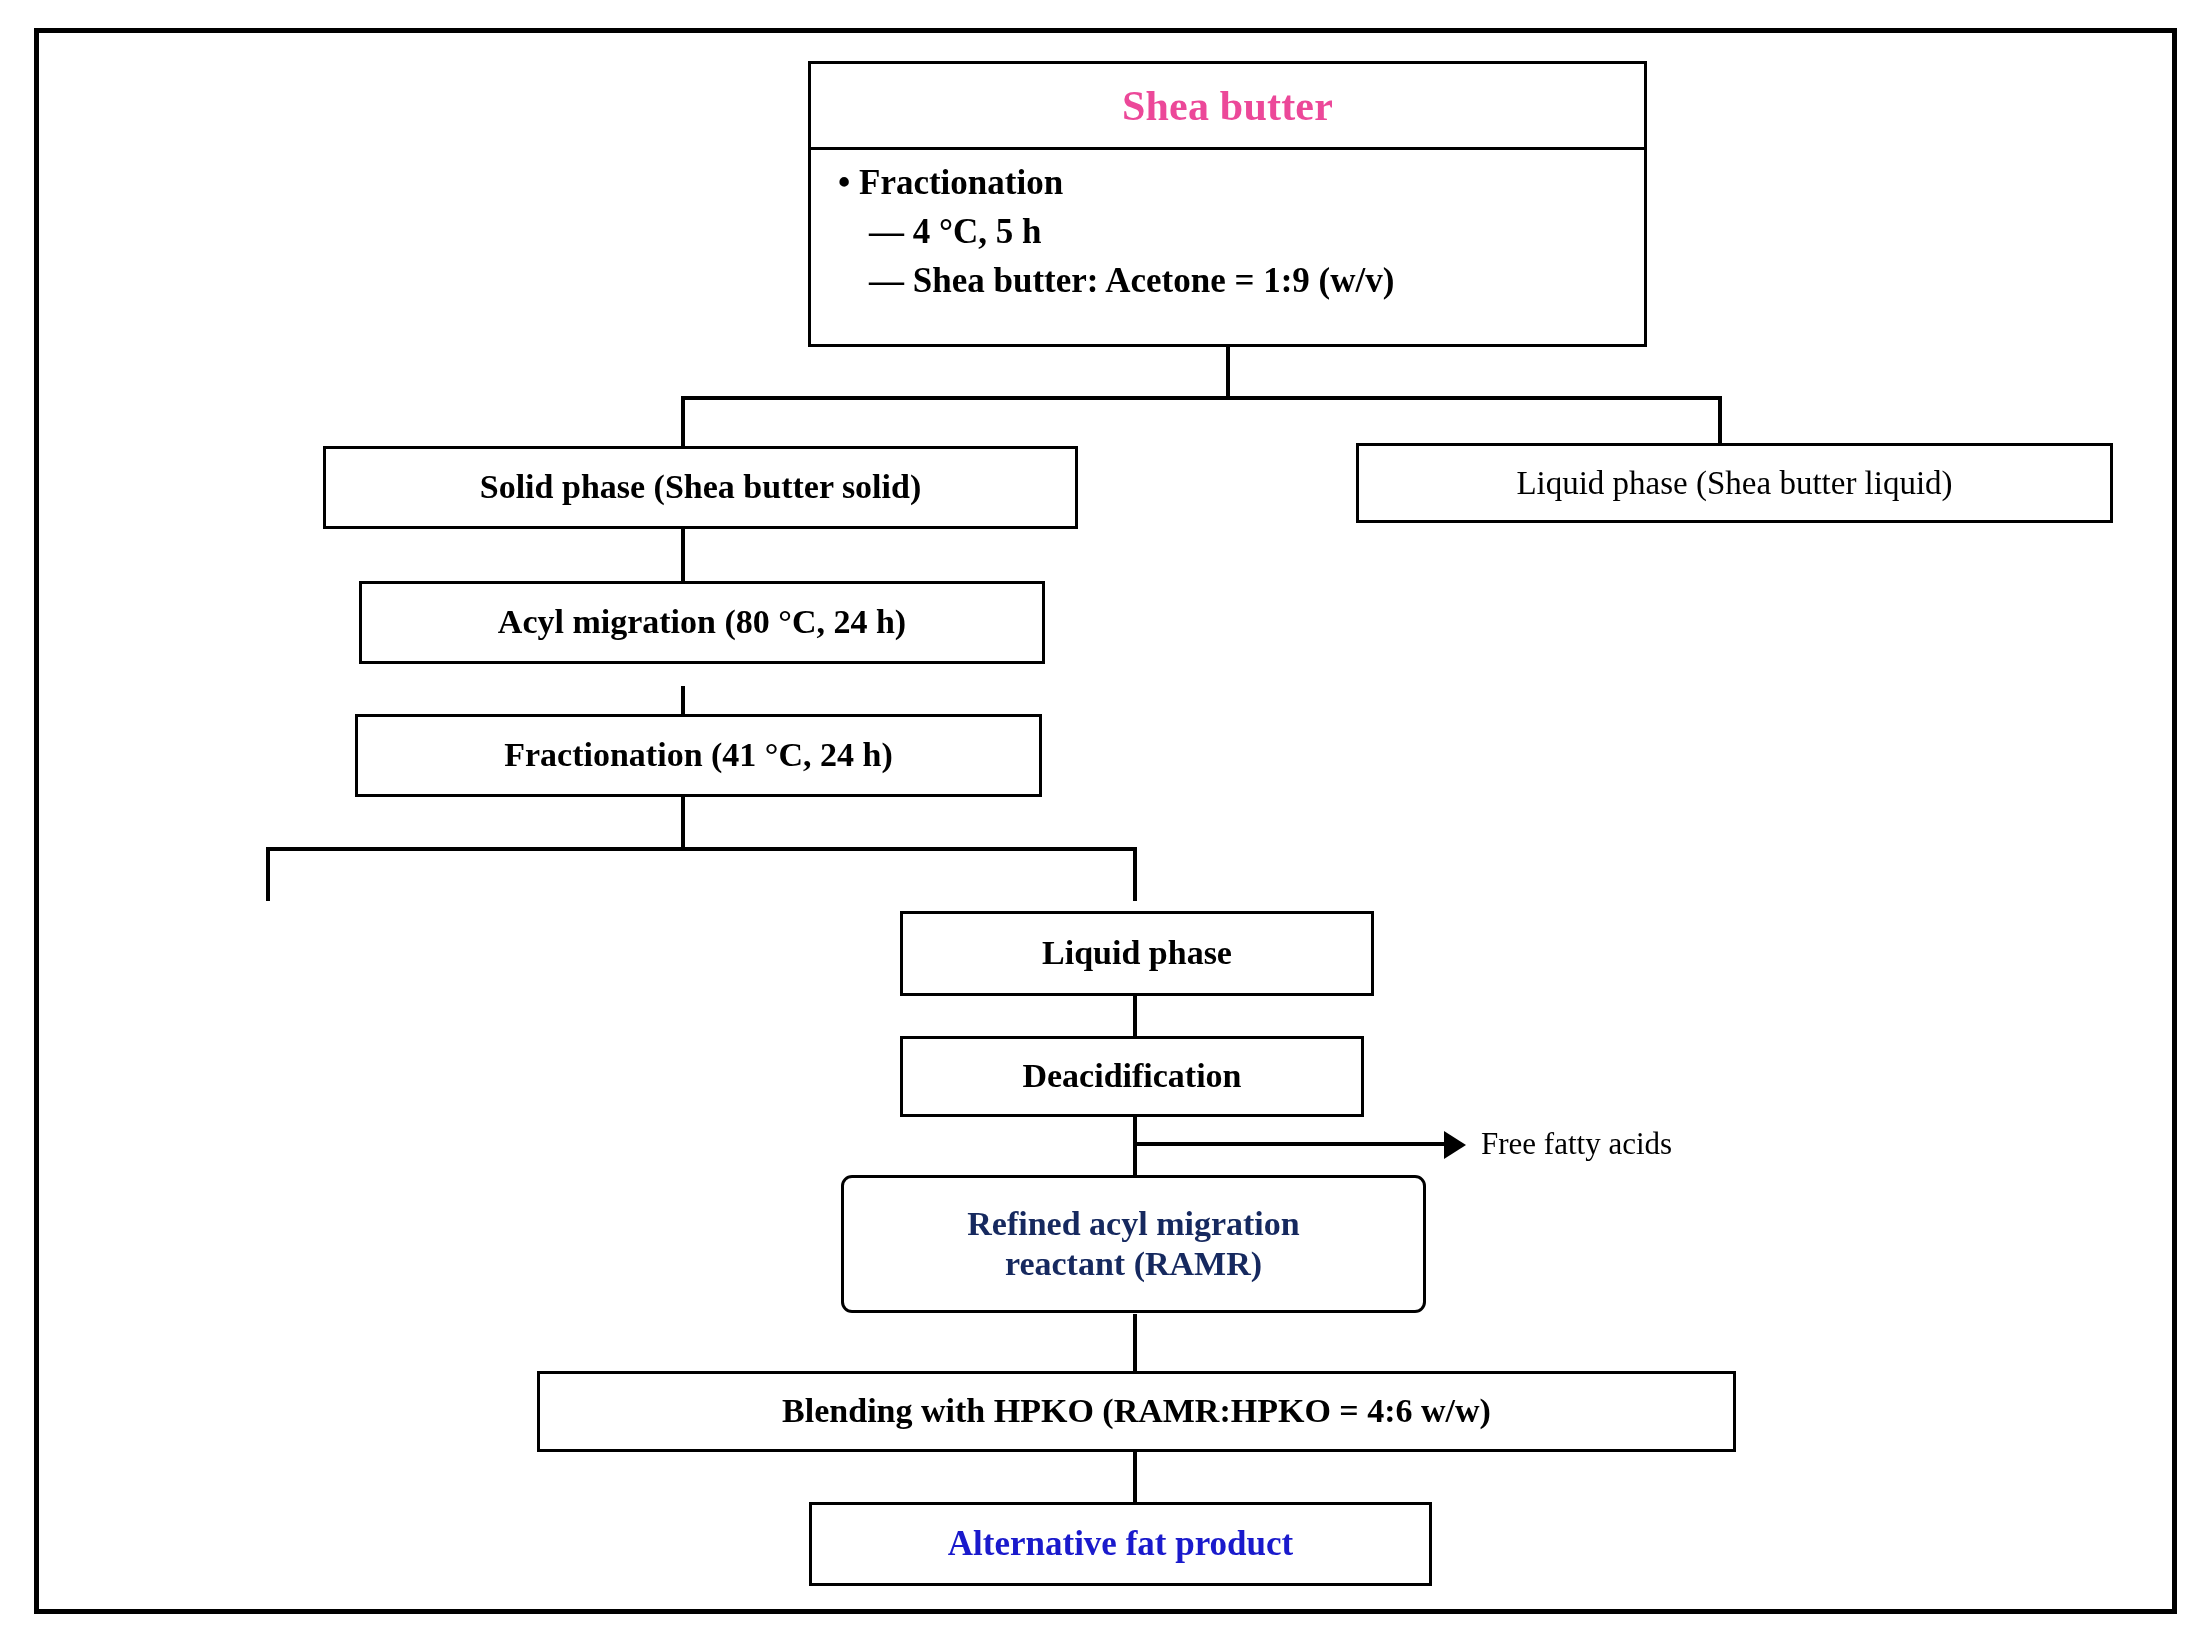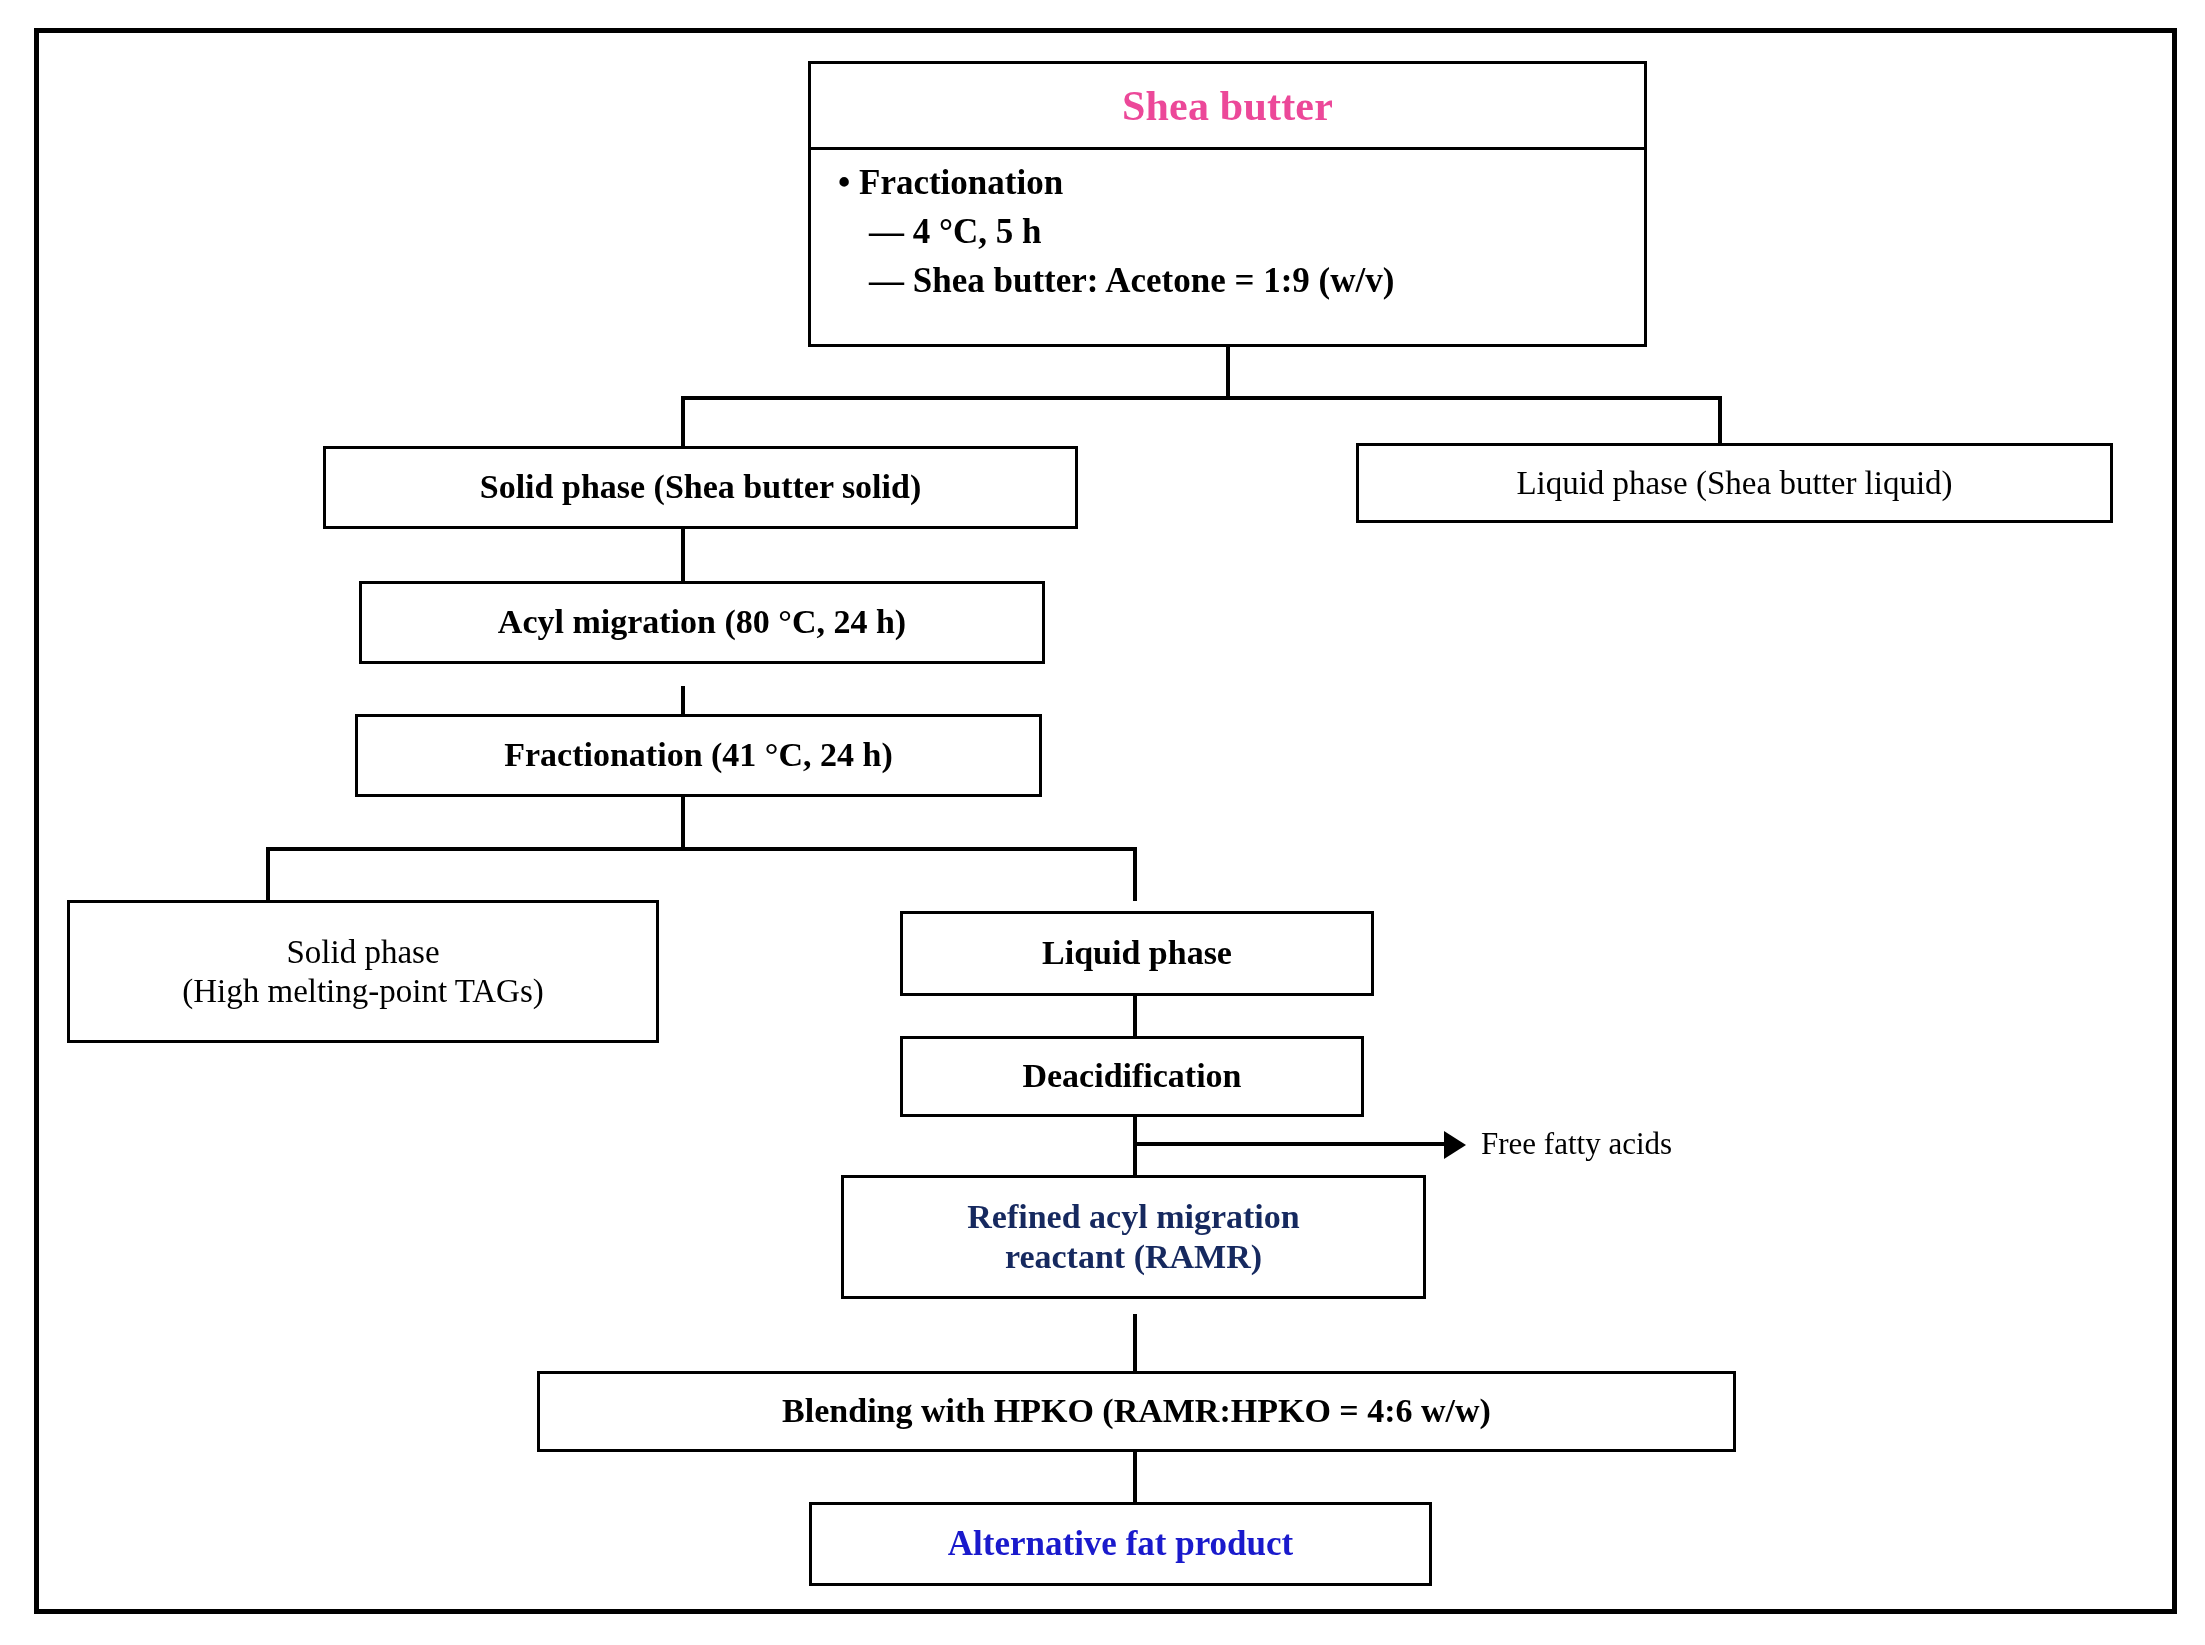--- a/index.html
+++ b/index.html
@@ -181,39 +181,33 @@
   </div>
 
   <div class="node" style="left:359px; top:581px; width:686px; height:83px; font-size:34px;">
     <span class="txt bold">Acyl migration (80 °C, 24 h)</span>
   </div>
 
   <div class="node" style="left:355px; top:714px; width:687px; height:83px; font-size:34px;">
     <span class="txt bold">Fractionation (41 °C, 24 h)</span>
   </div>
 
-  <div class="node" style="left:67px; top:900px; width:592px; height:143px; font-size:33px;">
-    <span class="txt normal">
-      <span>Solid phase</span><br>
-      <span>(High melting-point TAGs)</span>
-    </span>
-  </div>
 
   <div class="node" style="left:900px; top:911px; width:474px; height:85px; font-size:34px;">
     <span class="txt bold">Liquid phase</span>
   </div>
 
   <div class="node" style="left:900px; top:1036px; width:464px; height:81px; font-size:34px;">
     <span class="txt bold">Deacidification</span>
   </div>
 
   <div class="freelabel" style="left:1481px; top:1126px;">Free fatty acids</div>
 
-  <div class="node" style="left:841px; top:1175px; width:585px; height:124px;
-              font-size:34px; color:#16295f;">
+  <div class="node" style="left:841px; top:1175px; width:585px; height:138px;
+              font-size:34px; color:#16295f;border-radius:11px;">
     <span class="txt bold" style="color:#16295f;">
       <span>Refined acyl migration</span><br>
       <span>reactant (RAMR)</span>
     </span>
   </div>
 
   <div class="node" style="left:537px; top:1371px; width:1199px; height:81px; font-size:34px;">
     <span class="txt bold">Blending with HPKO (RAMR:HPKO = 4:6 w/w)</span>
   </div>
 

